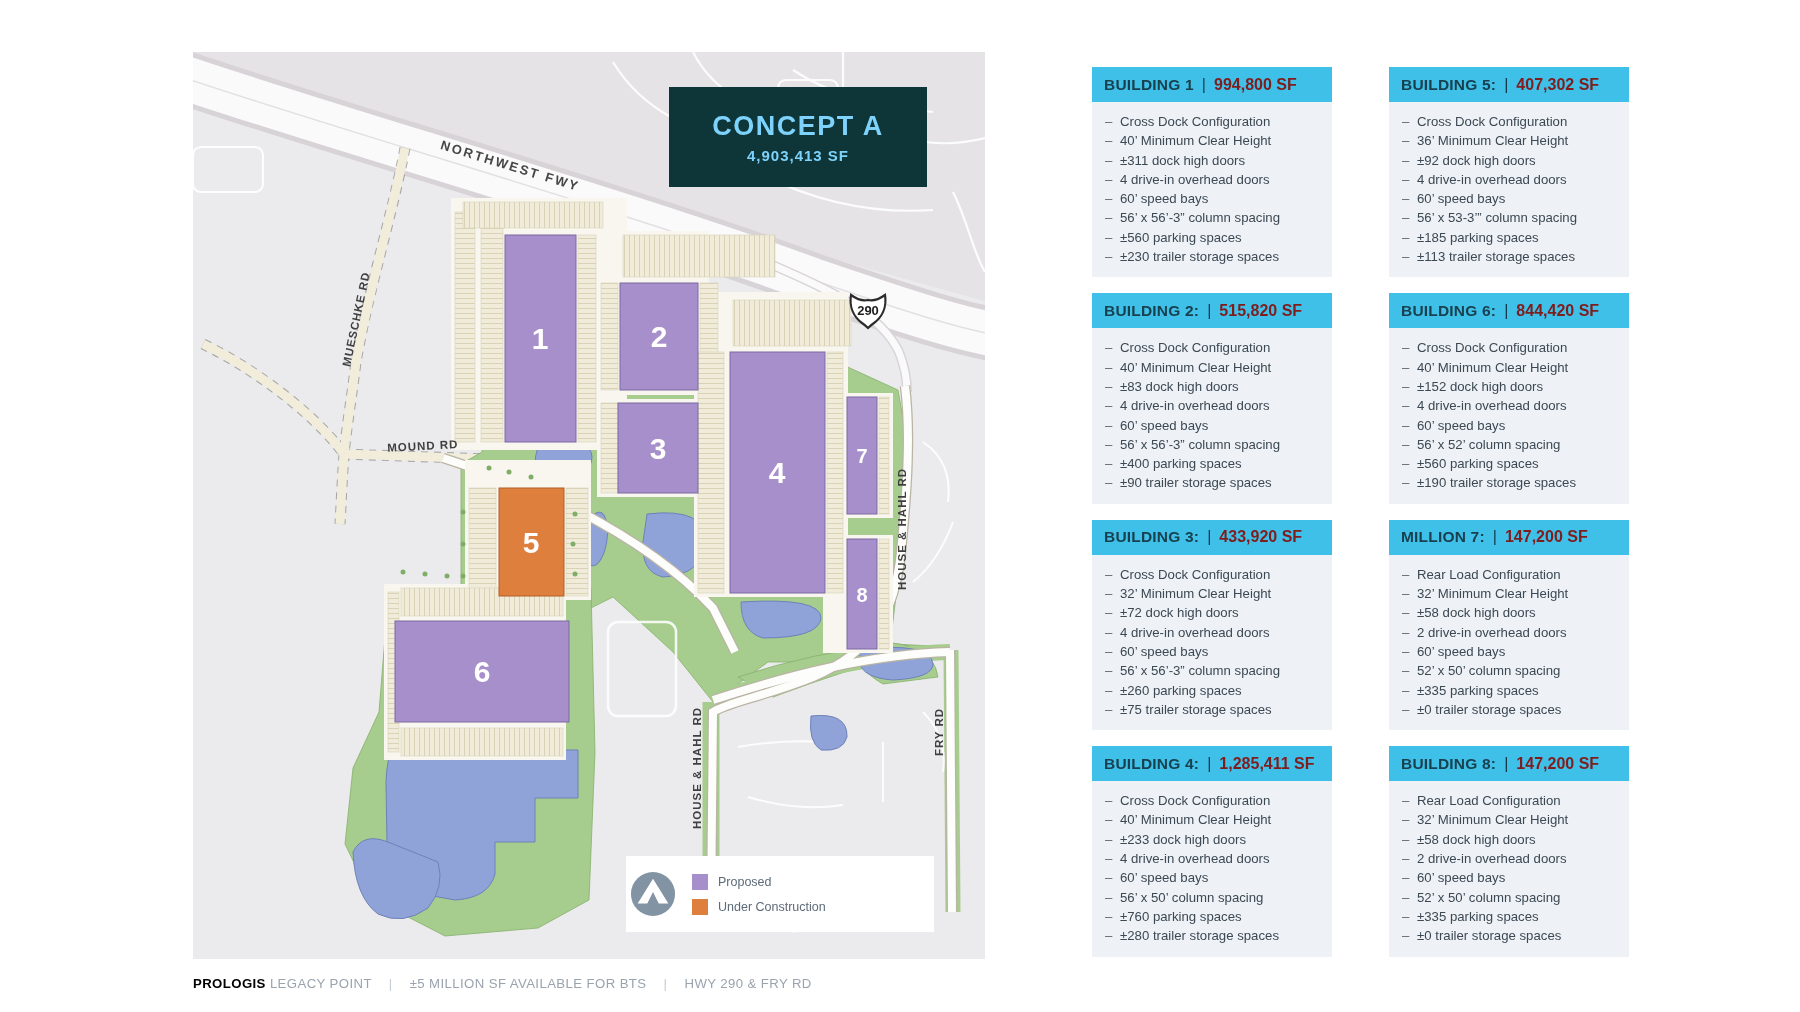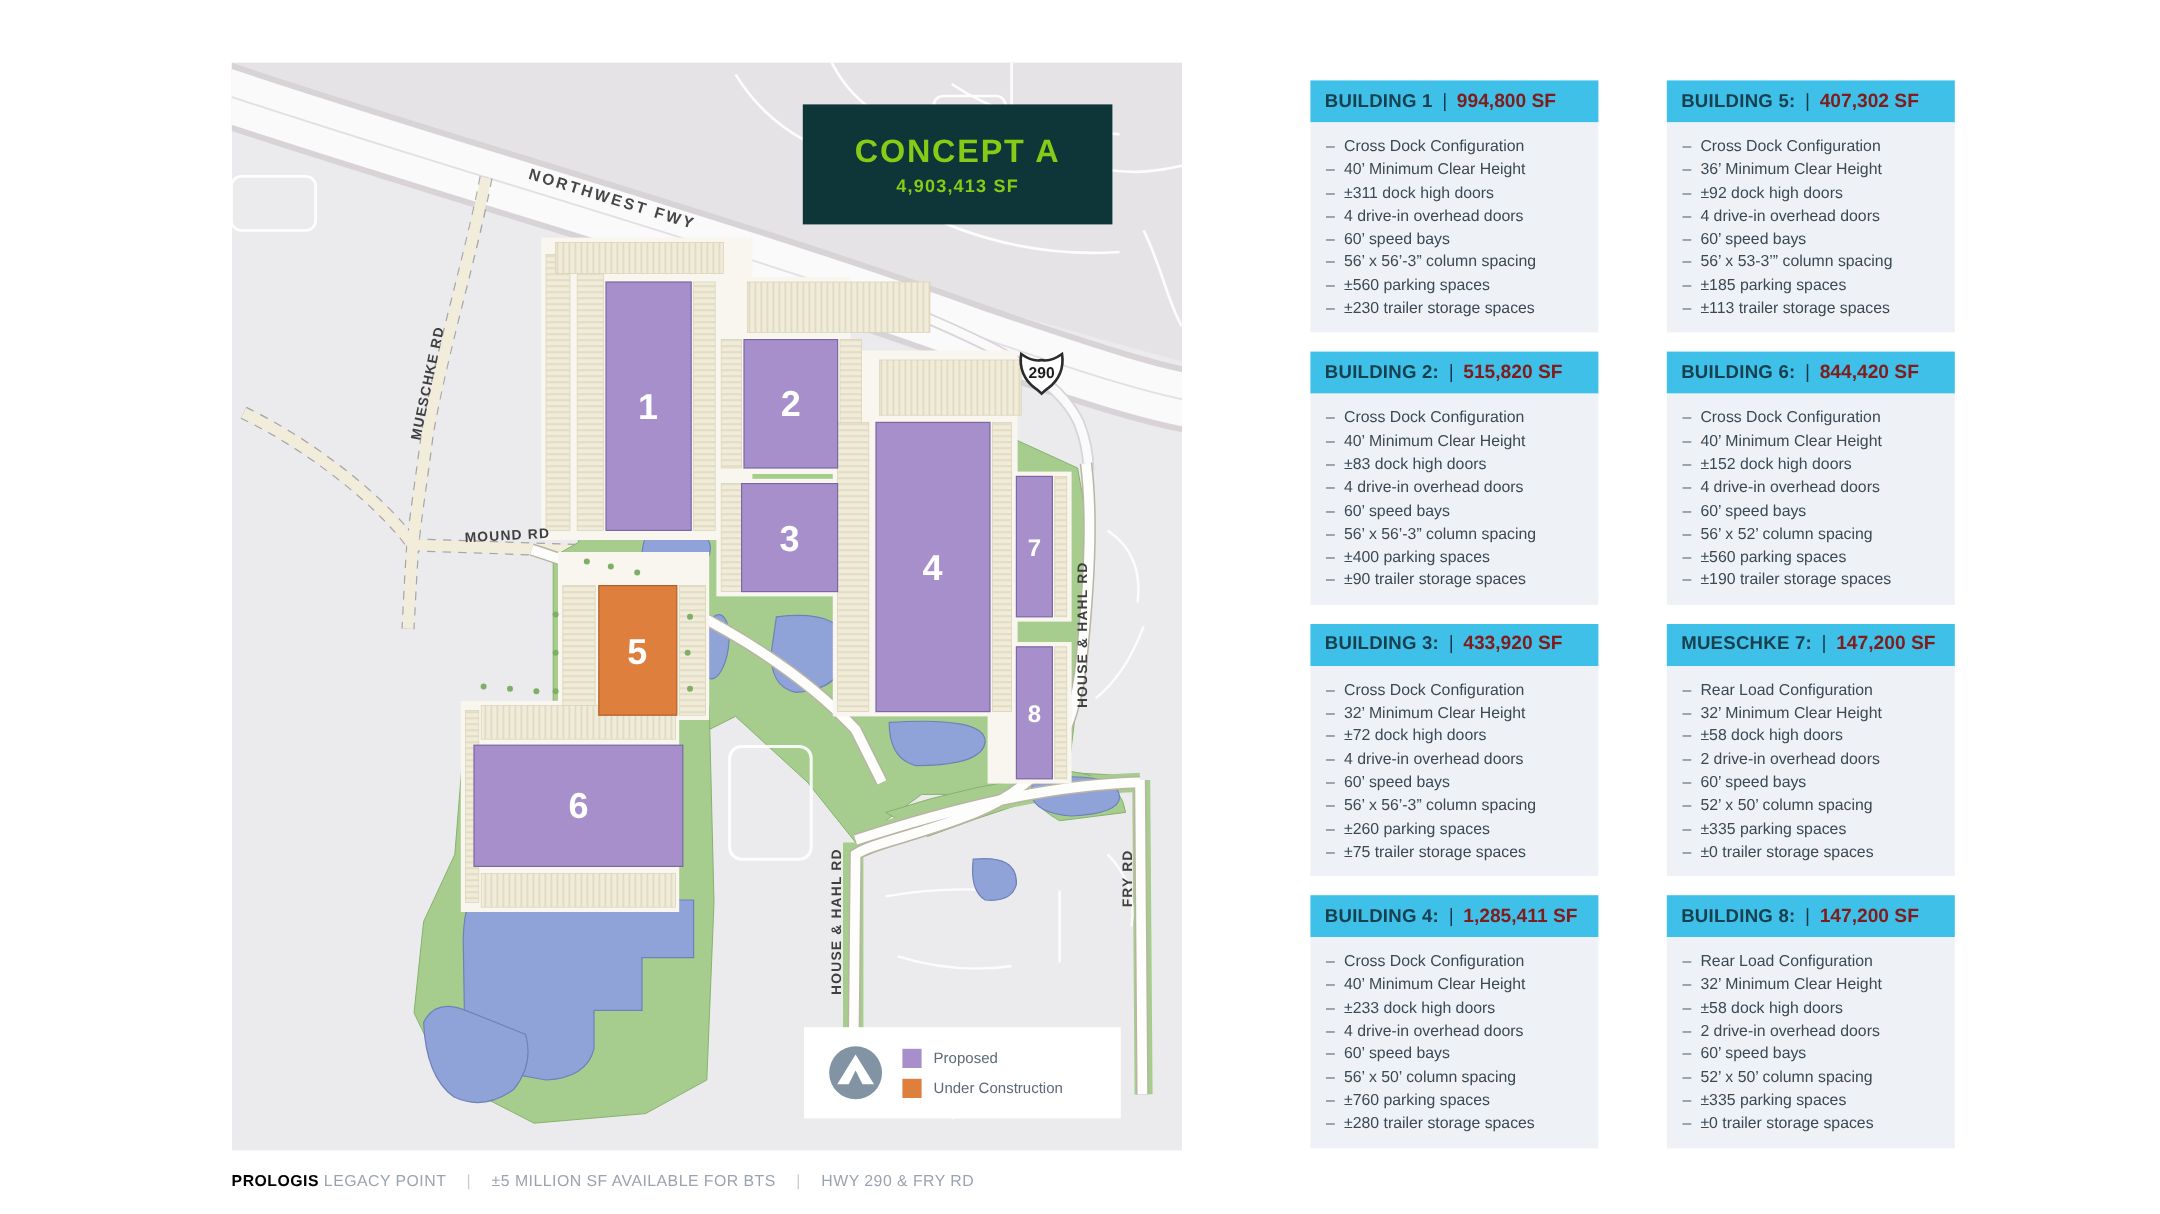--- a/index.html
+++ b/index.html
@@ -12,29 +12,29 @@
   .map{position:absolute;left:193px;top:52px;width:792px;height:907px;overflow:hidden;}
   .map svg{display:block;}
   .rlabel{font-weight:700;fill:#3f3f3f;letter-spacing:1px;font-size:11.5px;}
   .fwylabel{font-weight:700;fill:#474747;letter-spacing:2.2px;font-size:13px;}
   .bnum{fill:#ffffff;font-weight:700;font-size:30px;text-anchor:middle;}
   .bnum-s{font-size:20px;}
   .shield-num{font-weight:800;font-size:13px;fill:#1d1d1d;text-anchor:middle;}
   
   .concept{
     position:absolute;left:669px;top:87px;width:258px;height:100px;
-    background:#0e3537;color:#84cc16;display:flex;flex-direction:column;
+    background:#0e3537;color:#7dd3fc;display:flex;flex-direction:column;
     align-items:center;justify-content:center;gap:5px;
   }
   .concept .t{font-size:27px;font-weight:700;letter-spacing:1.5px;}
   .concept .s{font-size:15px;font-weight:700;letter-spacing:1px;}
   
   .legend{
-    position:absolute;left:626px;top:856px;width:264px;height:76px;background:#fff;
-    display:flex;align-items:center;gap:16px;padding-left:20px;box-sizing:border-box;margin-left:44px;
+    position:absolute;left:626px;top:856px;width:308px;height:76px;background:#fff;
+    display:flex;align-items:center;gap:16px;padding-left:4px;box-sizing:border-box;
   }
   .legend .rows{display:flex;flex-direction:column;gap:9px;}
   .legend .row{display:flex;align-items:center;gap:10px;font-size:12.5px;color:#5d6b79;}
   .sw{width:16px;height:16px;display:inline-block;flex:none;}
   
   .cards{
     position:absolute;left:1092px;top:67px;width:537px;
     display:grid;grid-template-columns:240px 240px;column-gap:57px;row-gap:16px;
   }
   .card{width:240px;}
@@ -479,21 +479,21 @@
           <li>
             <span class="dash">–</span>
             <span>±75 trailer storage spaces</span>
           </li>
         </ul>
     </div>
   </div>
 
   <div class="card">
     <div class="card-h">
-      <span class="card-name">MUESCHKE 7:</span>
+      <span class="card-name">MILLION 7:</span>
       <span class="card-sep">|</span>
       <span class="card-sf">147,200 SF</span>
     </div>
     <div class="card-b">
       <ul class="specs">
           <li>
             <span class="dash">–</span>
             <span>Rear Load Configuration</span>
           </li>
           <li>

